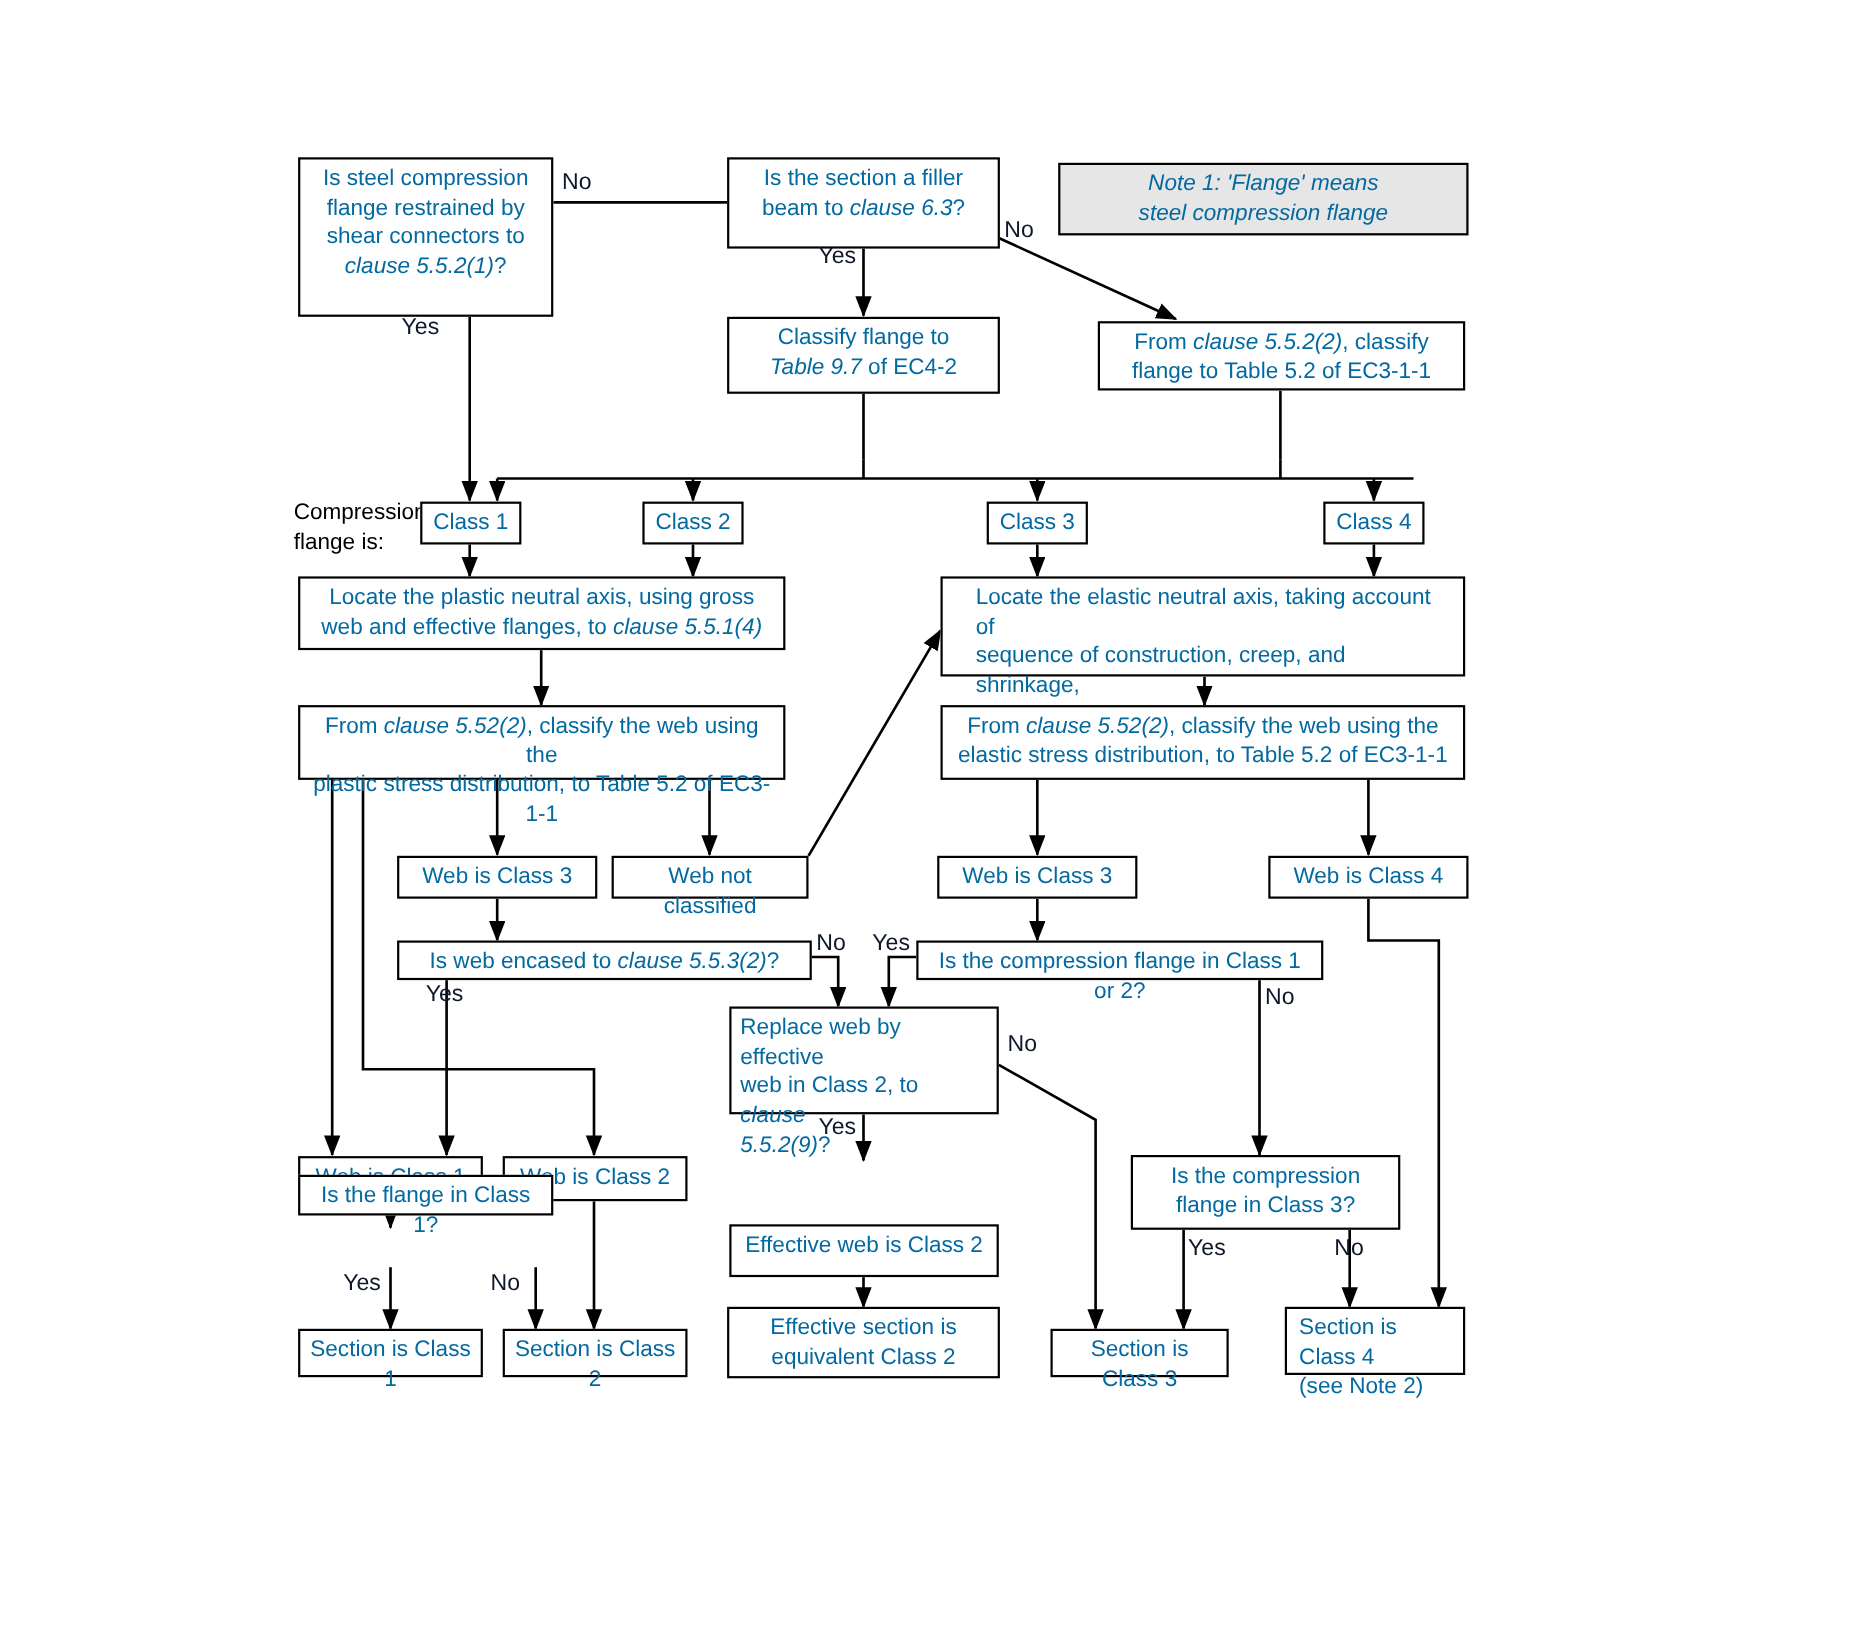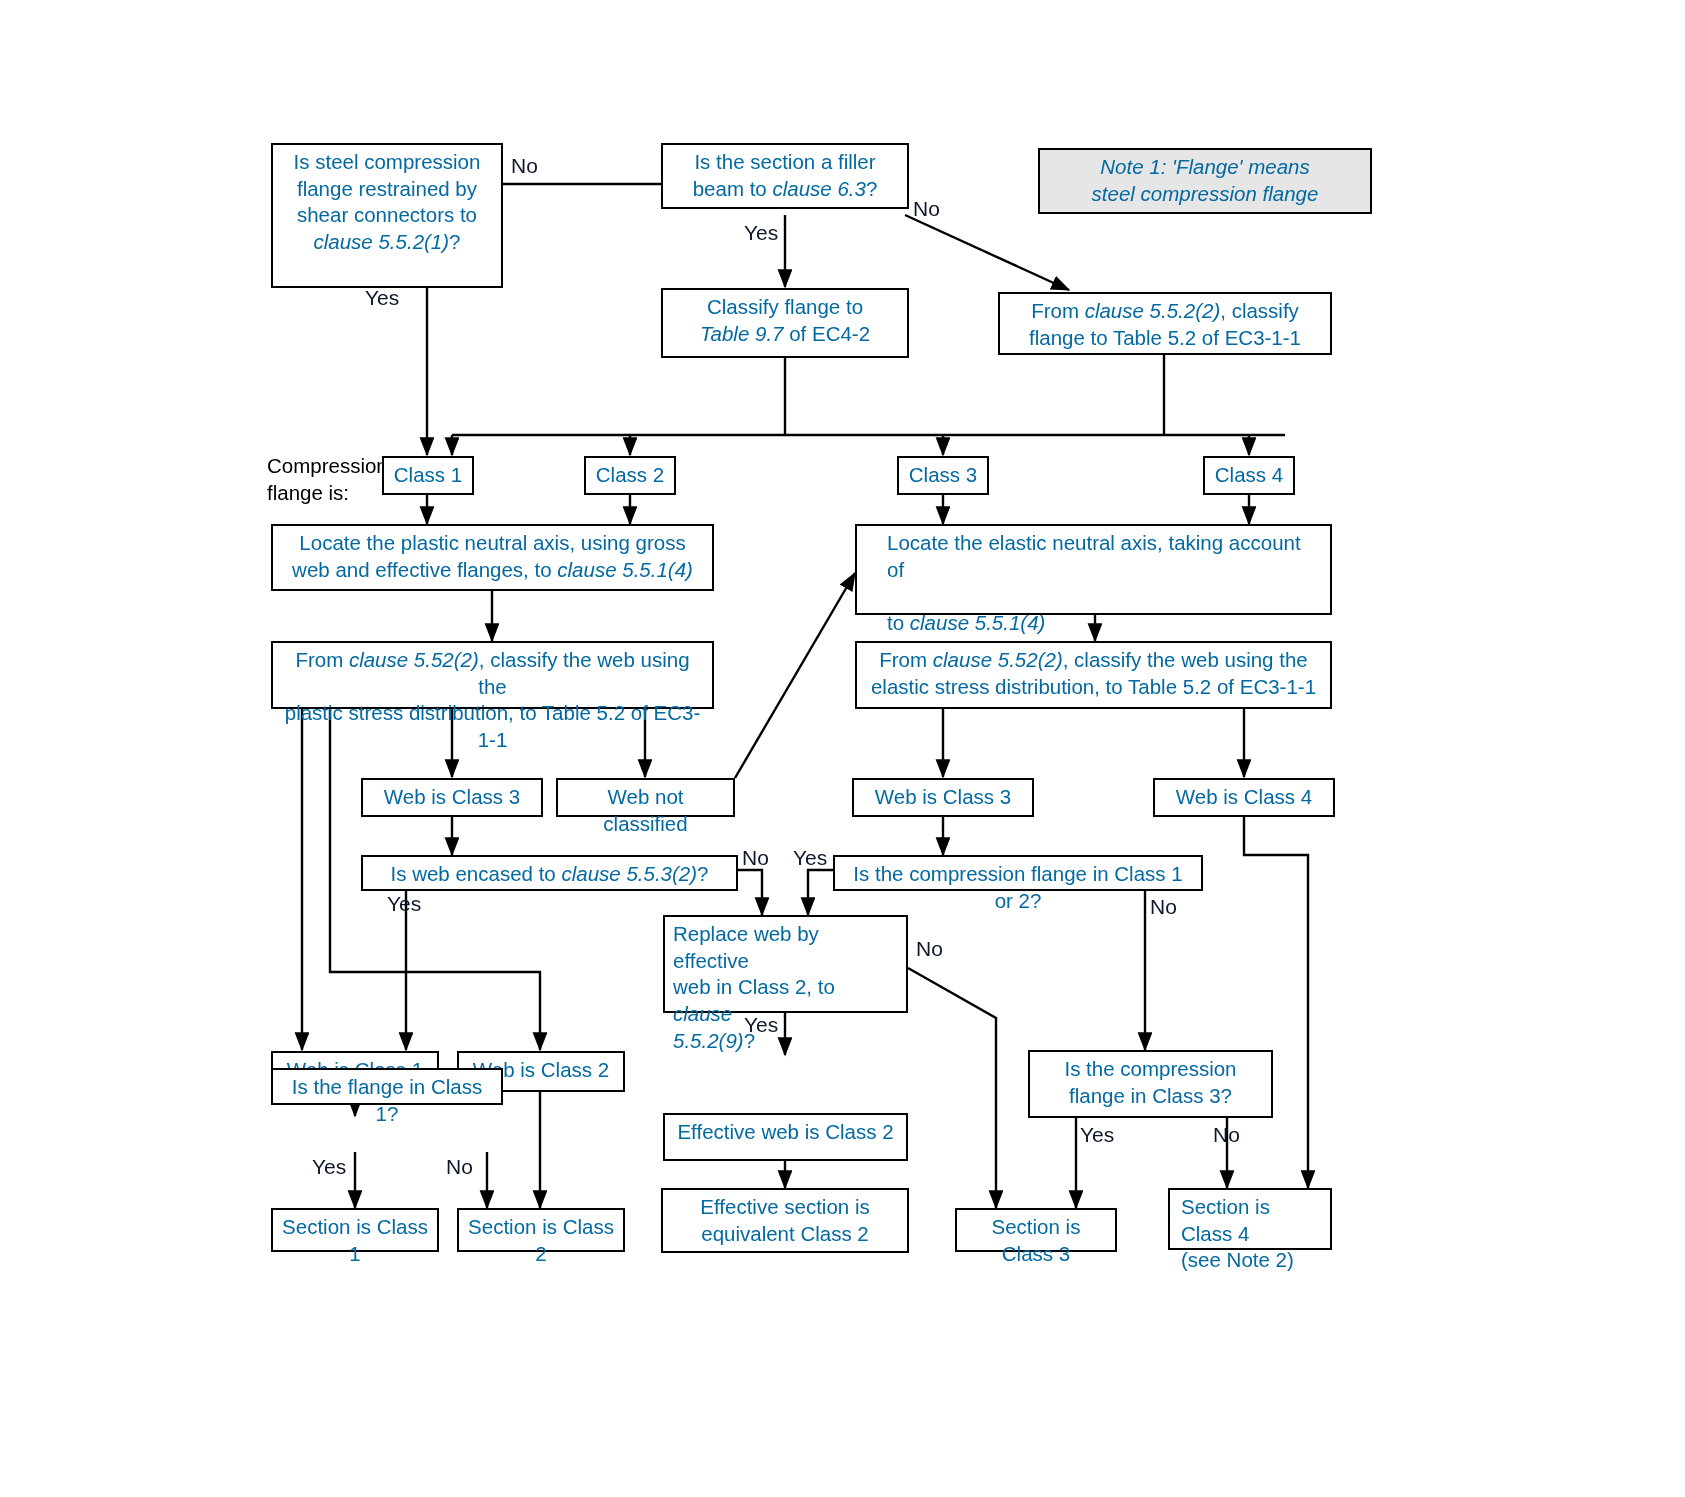--- a/index.html
+++ b/index.html
@@ -180,28 +180,28 @@
 
   <div class="node" style="left:271px; top:143px; width:232px; height:145px;">
     <span class="txt">
       <span>Is steel compression</span><br>
       <span>flange restrained by</span><br>
       <span>shear connectors to</span><br>
       <i>clause 5.5.2(1)</i><span>?</span>
     </span>
   </div>
 
-  <div class="node" style="left:661px; top:143px; width:248px; height:66px;">
+  <div class="node" style="left:661px; top:143px; width:248px; height:83px;">
     <span class="txt">
       <span>Is the section a filler</span><br>
       <span>beam to </span><i>clause 6.3</i><span>?</span>
     </span>
   </div>
 
-  <div class="node note" style="left:1038px; top:148px; width:334px; height:66px;">
+  <div class="node note" style="left:962px; top:148px; width:373px; height:66px;">
     <span class="txt">
       <span>Note 1: 'Flange' means</span><br>
       <span>steel compression flange</span>
     </span>
   </div>
 
   <div class="node" style="left:661px; top:288px; width:248px; height:70px;">
     <span class="txt">
       <span>Classify flange to</span><br>
       <i>Table 9.7</i><span> of EC4-2</span>
@@ -234,21 +234,21 @@
   <div class="node" style="left:271px; top:524px; width:443px; height:67px;">
     <span class="txt">
       <span>Locate the plastic neutral axis, using gross</span><br>
       <span>web and effective flanges, to </span><i>clause 5.5.1(4)</i>
     </span>
   </div>
 
   <div class="node left" style="left:855px; top:524px; width:477px; height:91px; padding-left:30px;">
     <span class="txt">
       <span>Locate the elastic neutral axis, taking account of</span><br>
-      <br>
+      <span>sequence of construction, creep, and shrinkage,</span><br>
       <span>to </span><i>clause 5.5.1(4)</i>
     </span>
   </div>
 
   <div class="node" style="left:271px; top:641px; width:443px; height:68px;">
     <span class="txt">
       <span>From </span><i>clause 5.52(2)</i><span>, classify the web using the</span><br>
       <span>plastic stress distribution, to Table 5.2 of EC3-1-1</span>
     </span>
   </div>

